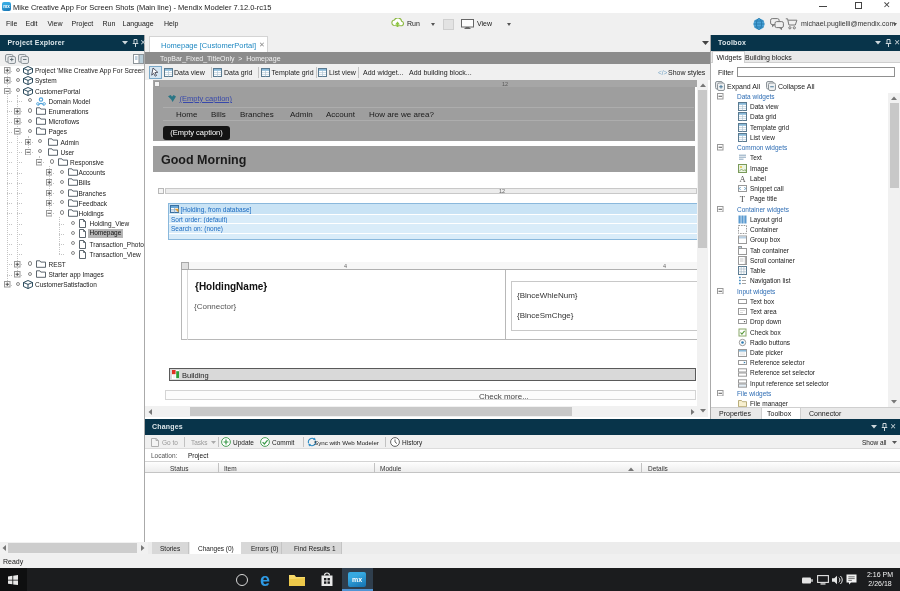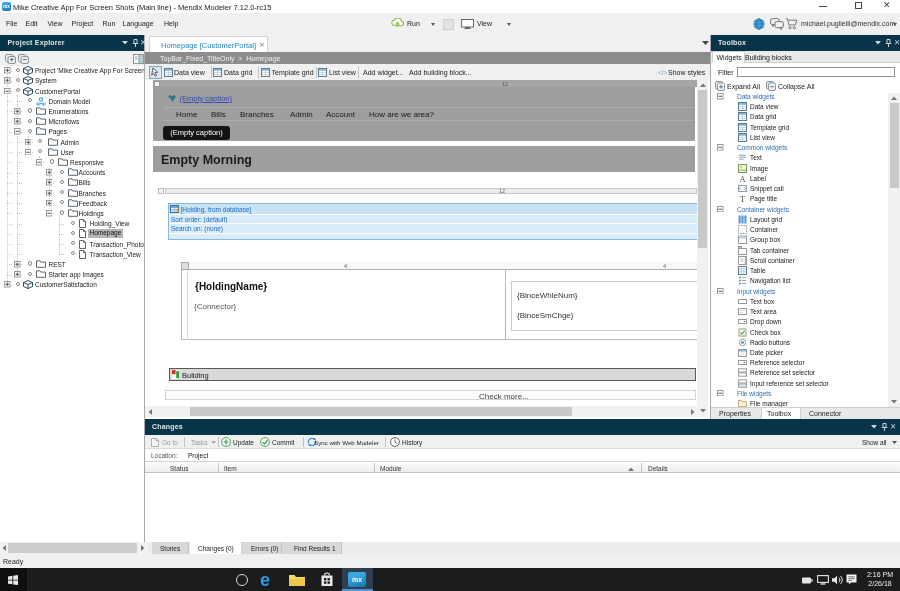--- a/index.html
+++ b/index.html
@@ -496,21 +496,21 @@
 <div class="abs s75" style="left:34.5px;top:14px;color:#3748ab;text-decoration:underline;">(Empty caption)</div>
 <div class="abs" style="left:18px;top:26.5px;width:531px;height:14.5px;border-top:1px solid #adadad;border-bottom:1px solid #adadad;"></div>
 <div class="abs s8 dk" style="left:31px;top:30px;">Home</div>
 <div class="abs s8 dk" style="left:66px;top:30px;">Bills</div>
 <div class="abs s8 dk" style="left:95px;top:30px;">Branches</div>
 <div class="abs s8 dk" style="left:145px;top:30px;">Admin</div>
 <div class="abs s8 dk" style="left:181px;top:30px;">Account</div>
 <div class="abs s8 dk" style="left:224px;top:30px;">How are we area?</div>
 <div class="abs" style="left:18px;top:46px;width:67px;height:14px;background:#141414;border-radius:3px;color:#fff;font-size:7.5px;line-height:14px;text-align:center;">(Empty caption)</div>
 <div class="abs" style="left:8px;top:66px;width:542px;height:26px;background:#9e9e9e;"></div>
-<div class="abs" style="left:16px;top:73px;font-size:12.5px;font-weight:bold;color:#1a1a1a;">Empty Morning</div>
+<div class="abs" style="left:16px;top:73px;font-size:12.5px;font-weight:bold;color:#1a1a1a;">Good Morning</div>
 <div class="abs" style="left:13px;top:108px;width:6px;height:5.5px;background:#f4f4f4;border:1px solid #b8b8b8;"></div>
 <div class="abs" style="left:19.5px;top:108px;width:532.5px;height:5.5px;background:#ececec;border:1px solid #c8c8c8;"></div>
 <div class="abs" style="left:354px;top:108px;font-size:5.5px;color:#666;">12</div>
 <div class="abs" style="left:23px;top:123px;width:529px;height:37px;background:#d9ecf9;border:1px solid #8ab8dc;border-right:none;"></div>
 <div class="abs" style="left:23.5px;top:123.5px;width:528px;height:10px;background:#c9e3f5;"></div>
 <svg class="abs" style="left:25px;top:125px;" width="9" height="8" viewBox="0 0 9 8">
           <rect x="0.5" y="0.5" width="8" height="7" fill="#fff" stroke="#3a70a0"></rect>
           <rect x="1" y="1" width="7" height="2" fill="#6aa8d8"></rect>
           <path d="M1 4.6 h7 M1 6 h7 M4.5 3 v4.5" stroke="#88aac8" stroke-width="0.7"></path>
           <path d="M4.8 3.8 l3.7 3.7 v-3.7z" fill="#e8a030"></path>

